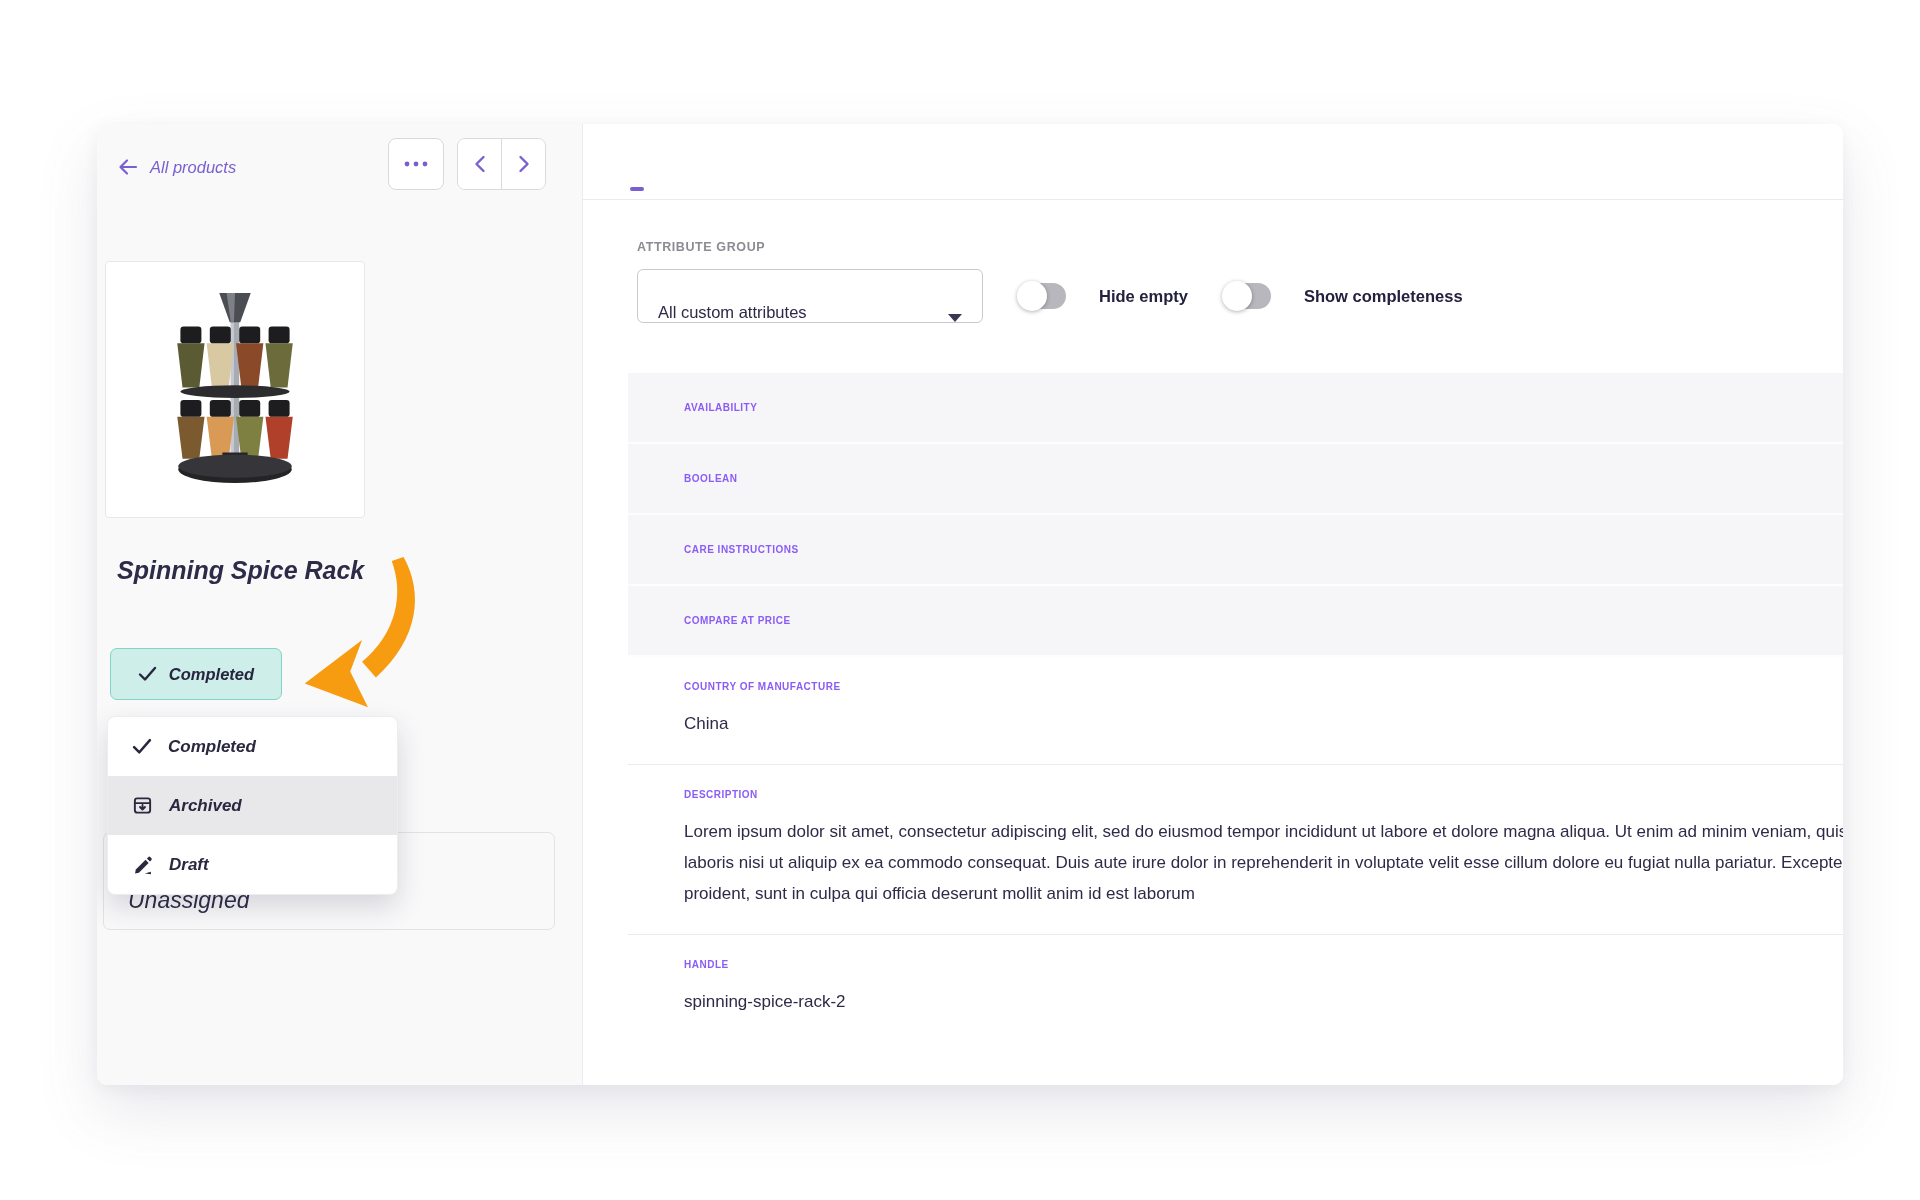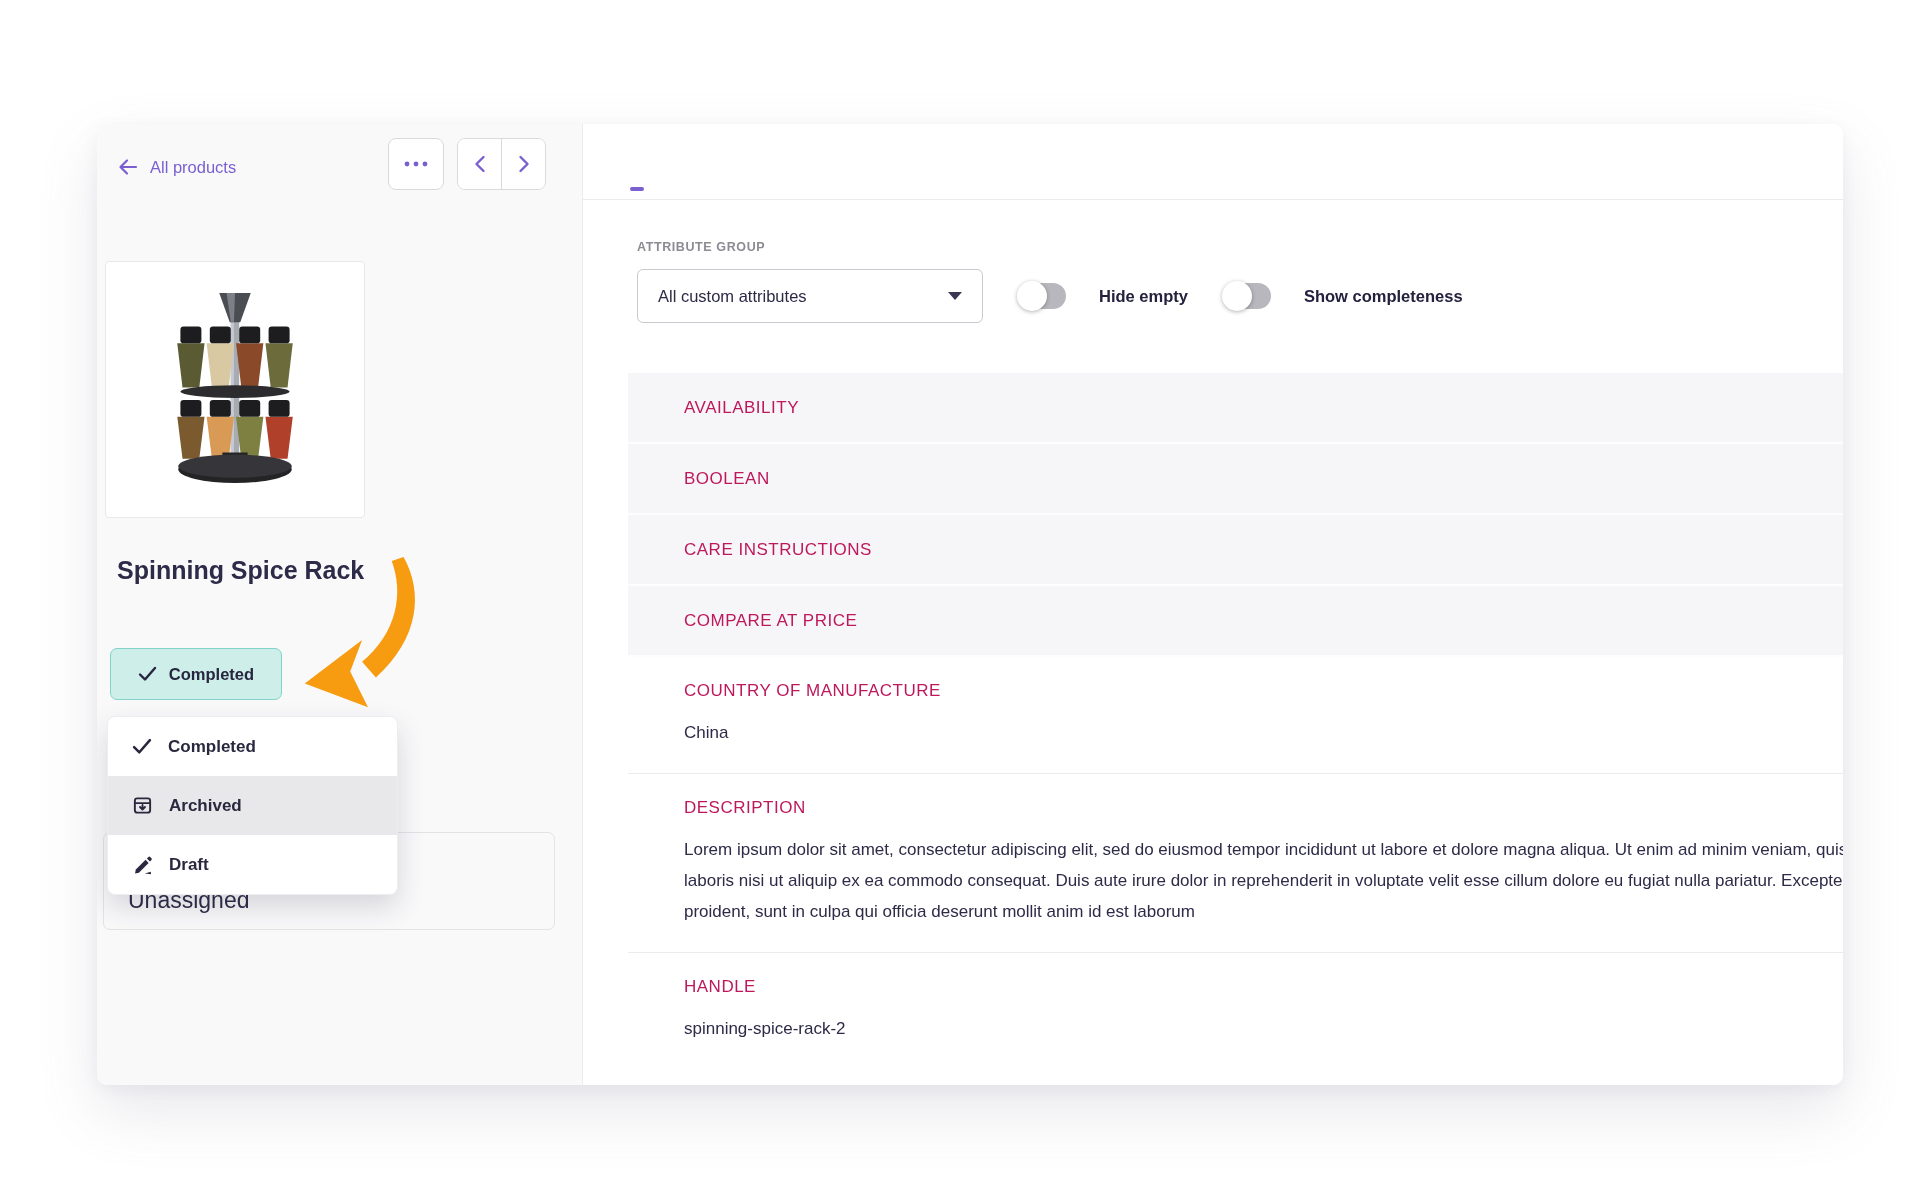--- a/index.html
+++ b/index.html
@@ -13,21 +13,21 @@
   }
   .card {
     position:absolute; left:97px; top:124px; width:1746px; height:961px;
     background:#ffffff; border-radius:10px;
     box-shadow:0 26px 60px rgba(110,110,135,.16), 0 4px 14px rgba(110,110,135,.08);
     display:flex; overflow:hidden;
   }
   
   .left-panel {
     width:486px; flex:none; position:relative;
-    background:#f9f9fa; border-right:1px solid #ececef;
+    background:#f9f9fa; border-right:1px solid #ececef;font-style:italic;
   }
   .back-link {
     position:absolute; left:19px; top:28px; height:30px;
     display:flex; align-items:center; gap:10px;
     color:#7a5fd0; font-size:16.5px; font-weight:500; cursor:pointer;
   }
   .btn {
     background:#fff; border:1px solid #d9d9de; border-radius:8px;
     display:flex; align-items:center; justify-content:center; cursor:pointer;
   }
@@ -86,21 +86,21 @@
     content:""; position:absolute; left:-7px; right:-7px; bottom:-21px;
     height:4px; border-radius:3px; background:#7a5fd0;
   }
   .group-label {
     margin:40px 0 0 54px; font-size:12.5px; font-weight:600;
     letter-spacing:.6px; color:#8b8b93;
   }
   .controls { margin:15px 0 0 54px; display:flex; align-items:center; }
   .group-select {
     width:346px; height:54px; background:#fff; border:1px solid #c9c9cf; border-radius:6px;
-    display:flex; align-items:center; justify-content:space-between;
+    display:flex; align-items:flex-end; justify-content:space-between;
     padding:0 20px; font-size:16.5px; color:#2c2a45; cursor:pointer;
   }
   .caret-down {
     width:0; height:0; border-left:7px solid transparent; border-right:7px solid transparent;
     border-top:8px solid #3a3752;
   }
   .toggle-group { display:flex; align-items:center; gap:33px; margin-left:37px; }
   .toggle {
     width:46px; height:26px; border-radius:13px; background:#b7b7bd; position:relative; cursor:pointer; flex:none;
   }
@@ -110,21 +110,21 @@
   }
   .toggle-label { font-size:16.5px; font-weight:600; color:#23213d; }
   .rows { margin:50px 0 0 45px; }
   .row { padding-left:56px; position:relative; }
   .row.empty {
     height:71px; background:#f6f6f8; display:flex; align-items:center;
     border-bottom:2px solid #fdfdfe;
   }
   .row.filled { background:#fff; border-bottom:1px solid #ebebee; padding-top:24px; padding-bottom:25px; }
   .row.filled:last-child { border-bottom:none; }
-  .row-label { font-size:17px; font-weight:400; letter-spacing:.5px; color:#be185d; }
+  .row-label { font-size:10px; font-weight:700; letter-spacing:.5px; color:#8b5cf6; }
   .row-value {
     margin-top:16px; font-size:17px; color:#2d2b47; line-height:31px;
     white-space:pre; overflow:hidden;
   }
   .icon { display:inline-flex; align-items:center; justify-content:center; }
 </style>
 </head>
 <body>
 
 <div class="card">

